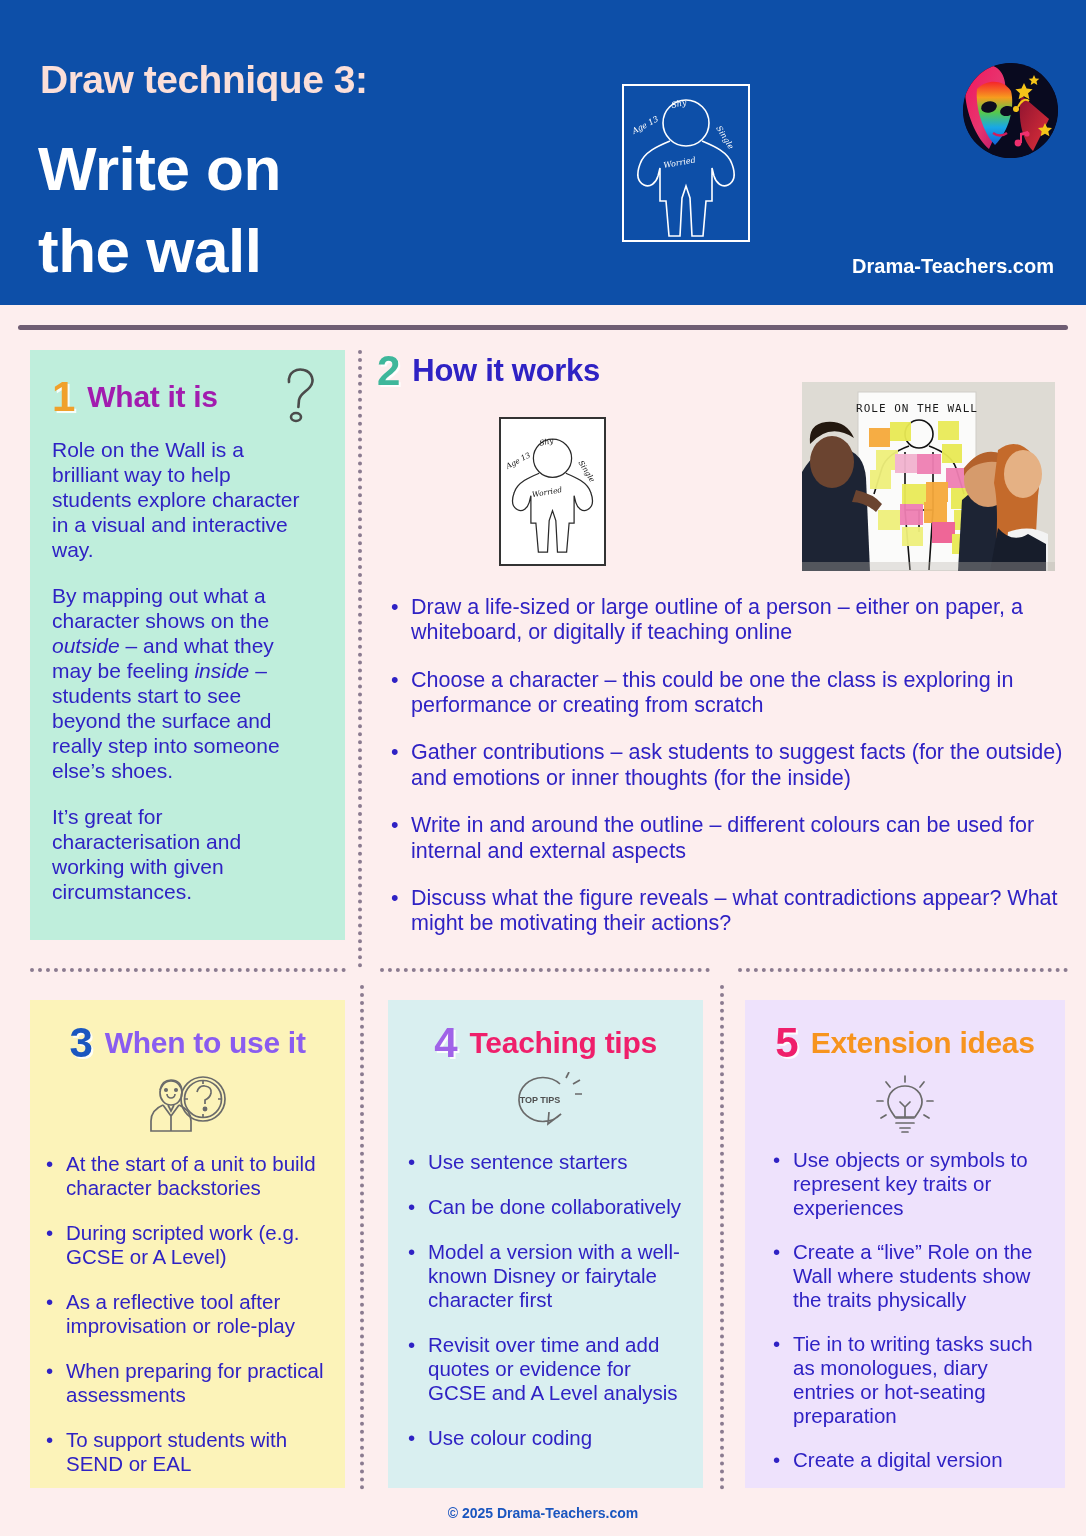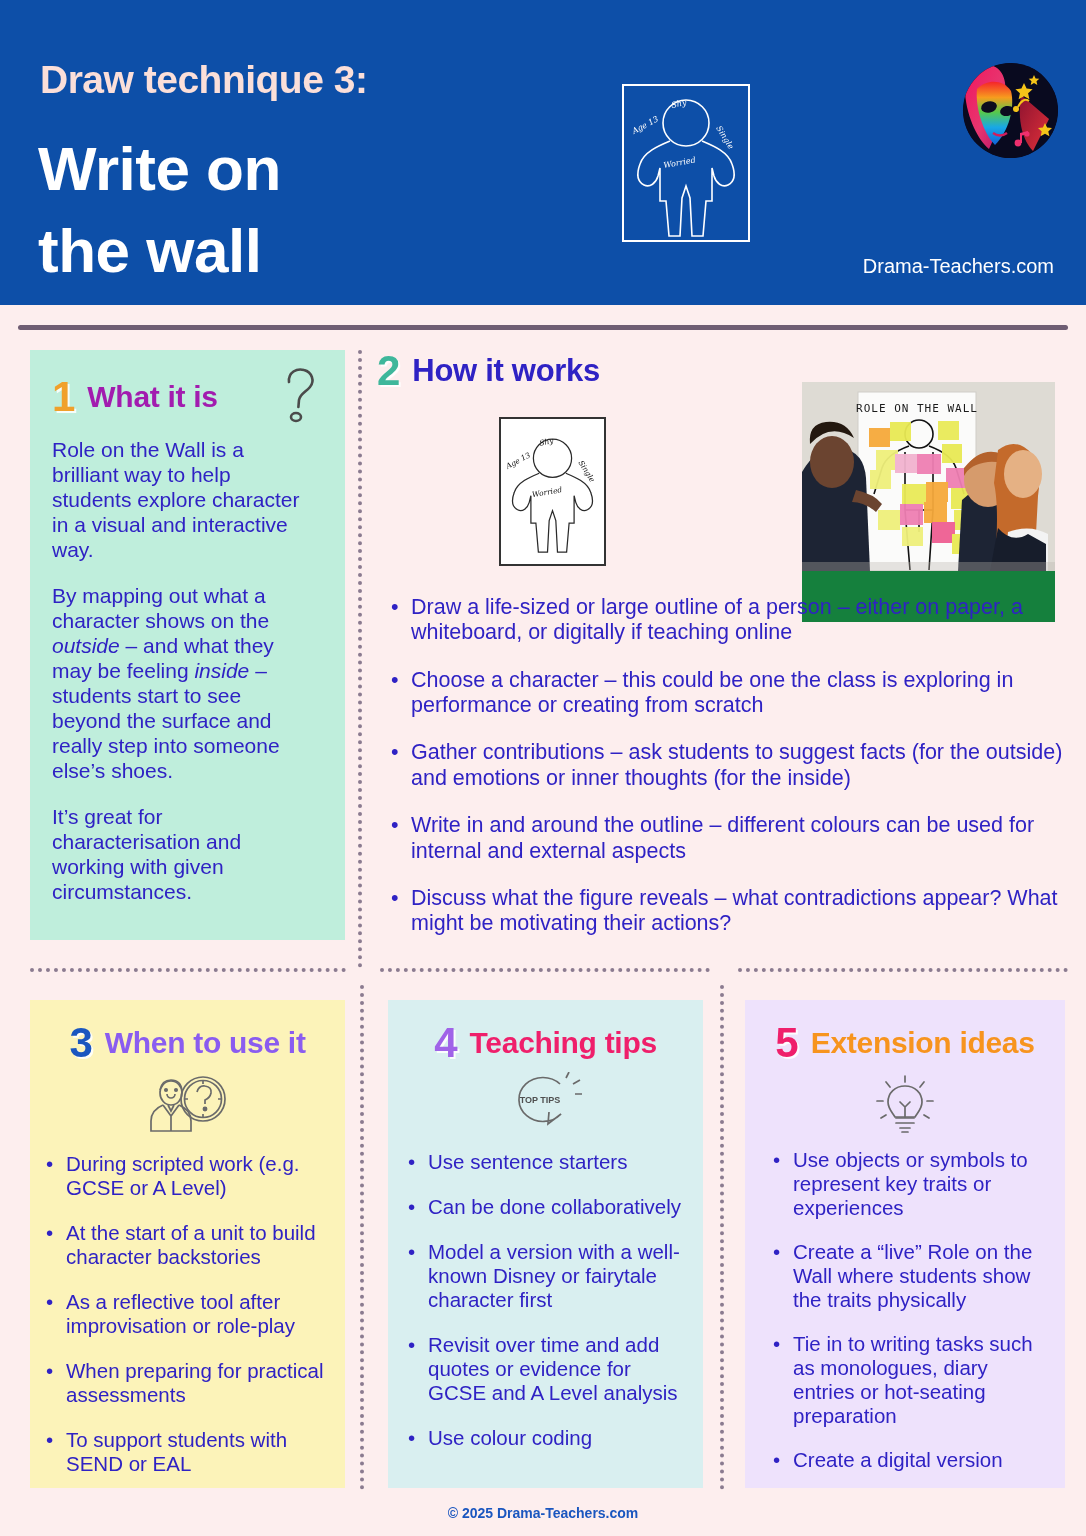--- a/index.html
+++ b/index.html
@@ -21,21 +21,21 @@
     font-size: 39px; font-weight: 700; letter-spacing: -0.5px;
     color: #fbdfd9;
   }
   .hdr-title {
     position: absolute; left: 38px; top: 128px;
     font-size: 62px; font-weight: 700; line-height: 1.33;
     color: #ffffff; letter-spacing: -0.5px;
   }
   .hdr-brand {
     position: absolute; right: 32px; top: 255px;
-    font-size: 20px; font-weight: 400; color: #ffffff;
+    font-size: 20px; font-weight: 700; color: #ffffff;
   }
   .hdr-figure-frame {
     position: absolute; left: 622px; top: 84px;
     width: 128px; height: 158px;
     border: 2px solid #ffffff;
   }
   .hdr-figure-frame svg, .roww-frame svg { display: block; }
 
   .mask-logo {
     position: absolute; left: 963px; top: 63px;
@@ -93,21 +93,21 @@
   
   #card2 { left: 375px; top: 350px; width: 690px; height: 590px; }
   #card2 .sec-num { color: #3fb79b; }
   #card2 .sec-title { color: #2f22c4; font-size: 31px; }
   .roww-frame {
     position: absolute; left: 124px; top: 67px;
     width: 107px; height: 149px; border: 2px solid #333;
     background: #fff;
   }
   .photo {
-    position: absolute; right: 10px; top: 32px; width: 253px; height: 240px;
+    position: absolute; right: 10px; top: 32px; width: 253px; height: 189px;
     background: #15803d; overflow: hidden;
   }
   #card2 ul.bullets { position: absolute; left: 10px; top: 245px; width: 680px;
                       font-size: 21.5px; line-height: 1.18; }
   #card2 ul.bullets li { margin-bottom: 22px; }
 
   
   #card3 { left: 30px; top: 1000px; width: 315px; height: 488px; background: #fcf3b9; }
   #card3 .sec-num { color: #1a56bf; }
   #card3 .sec-title { color: #8a5cf0; }
@@ -347,22 +347,22 @@
           <path d="M22 22 a2 2 0 0 0 8 0"></path>
           <circle cx="21" cy="18" r="1.2" fill="#6a6a6a"></circle>
           <circle cx="31" cy="18" r="1.2" fill="#6a6a6a"></circle>
           <path d="M18 33 q-12 5-12 16 l0 10 40 0 0-10 q0-11-12-16"></path>
           <path d="M18 33 l8 11 l8-11 M26 44 l0 15"></path>
           <path d="M23 33 l3 6 l3-6"></path>
         </g>
       </svg>
     </div>
     <ul class="bullets">
+      <li>At the start of a unit to build character backstories</li>
       <li>During scripted work (e.g. GCSE or A Level)</li>
-      <li>At the start of a unit to build character backstories</li>
       <li>As a reflective tool after improvisation or role-play</li>
       <li>When preparing for practical assessments</li>
       <li>To support students with SEND or EAL</li>
     </ul>
   </div>
 
   <div class="card" id="card4">
     <div class="sec-head">
       <span class="sec-num">4</span>
       <span class="sec-title">Teaching tips</span>

